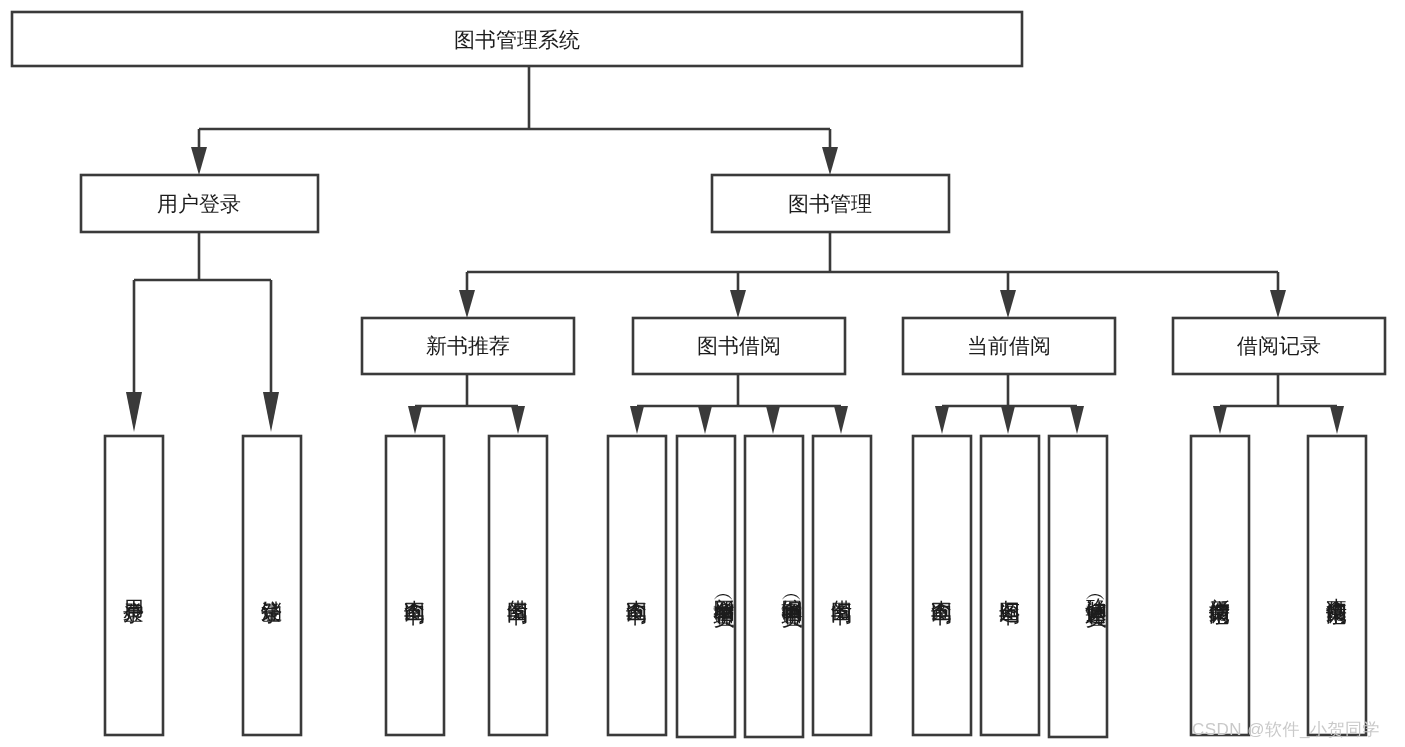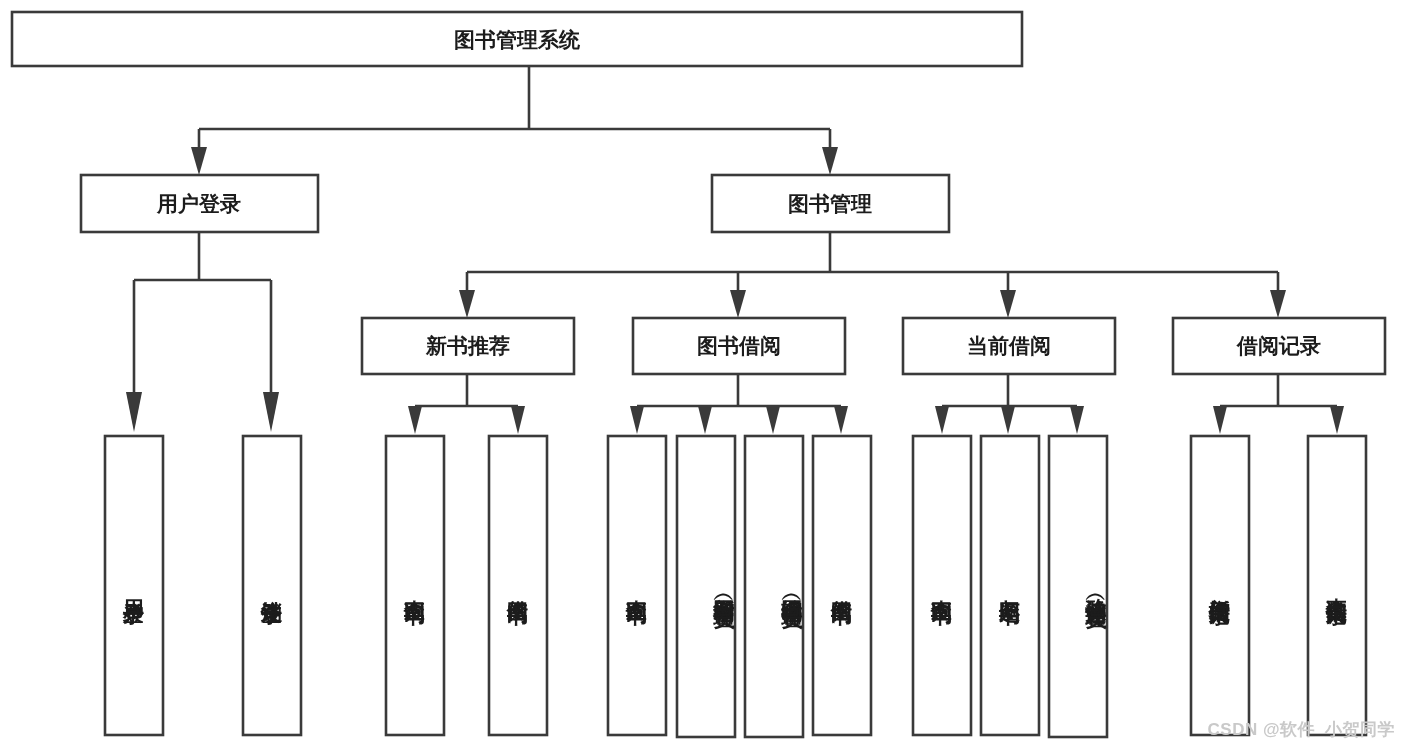--- a/index.html
+++ b/index.html
@@ -11,21 +11,20 @@
     width: 1405px;
     height: 747px;
     font-family: "Liberation Sans", "DejaVu Sans", sans-serif;
     overflow: hidden;
     position: relative;
   }
   #diagram-root {
     position: relative;
     width: 1405px;
     height: 747px;
-    font-weight: bold;
   }
   svg#flow-svg {
     position: absolute;
     top: 0;
     left: 0;
     width: 1405px;
     height: 747px;
   }
   .node-box {
     fill: #ffffff;
@@ -60,21 +59,21 @@
     letter-spacing: 1.5px;
     line-height: 1;
     display: flex;
     align-items: center;
     justify-content: center;
     pointer-events: none;
     user-select: none;
   }
   .watermark {
     position: absolute;
-    right: 10px;
+    right: 25px;
     bottom: 6px;
     font-family: "Liberation Sans", "DejaVu Sans", sans-serif;
     font-size: 17px;
     color: #c9c9c9;
     letter-spacing: 0.5px;
     user-select: none;
   }
 </style>
 </head>
 <body>

